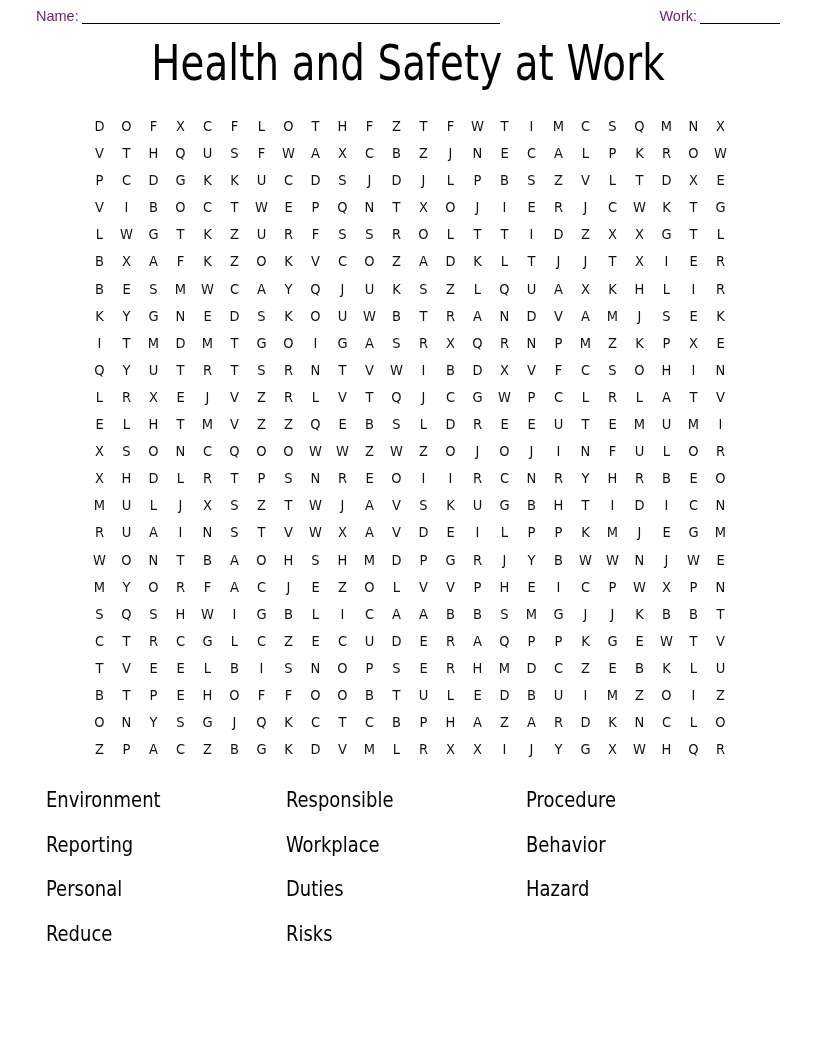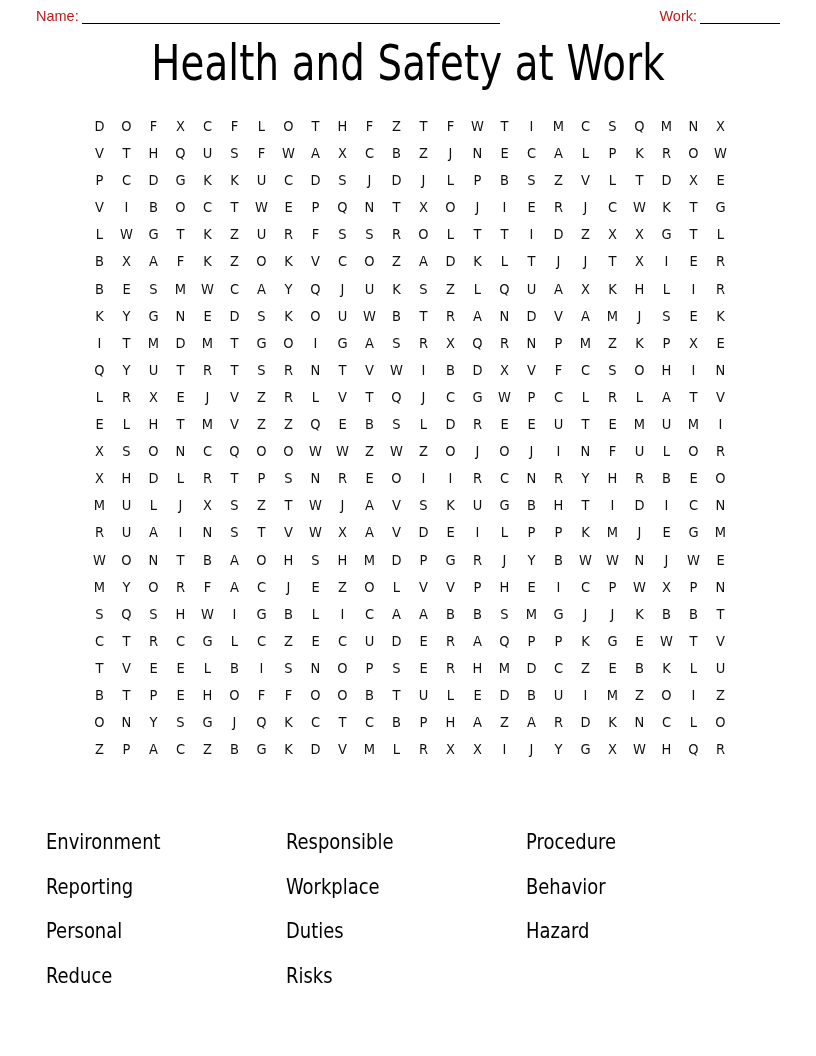--- a/index.html
+++ b/index.html
@@ -32,21 +32,21 @@
   }
   .field {
     display: flex;
     align-items: flex-end;
     white-space: nowrap;
   }
   .field-label {
     font-family: "Liberation Sans", sans-serif;
     font-size: 14.5px;
     line-height: 16px;
-    color: #b91c1c;
+    color: #701a75;
   }
   .field-rule {
     display: inline-block;
     border-bottom: 1px solid #000;
     height: 13px;
     margin-left: 3px;
   }
   .rule-name { width: 418px; }
   .rule-date { width: 80px; }
   .header-spacer { flex: 1 1 auto; }
@@ -84,21 +84,21 @@
     font-size: 14.5px;
     line-height: 27.1px;
     text-align: center;
     color: #111111;
     letter-spacing: 0;
   }
 
   
   .wordlist {
     position: absolute;
-    top: 820px;
+    top: 778px;
     left: 46px;
     width: 720px;
     display: grid;
     grid-template-columns: 240px 240px 240px;
     grid-auto-rows: 44.5px;
   }
   .word {
     font-family: "DejaVu Sans Condensed", "Liberation Sans Narrow", "Liberation Sans", sans-serif;
     font-size: 21px;
     line-height: 44.5px;

